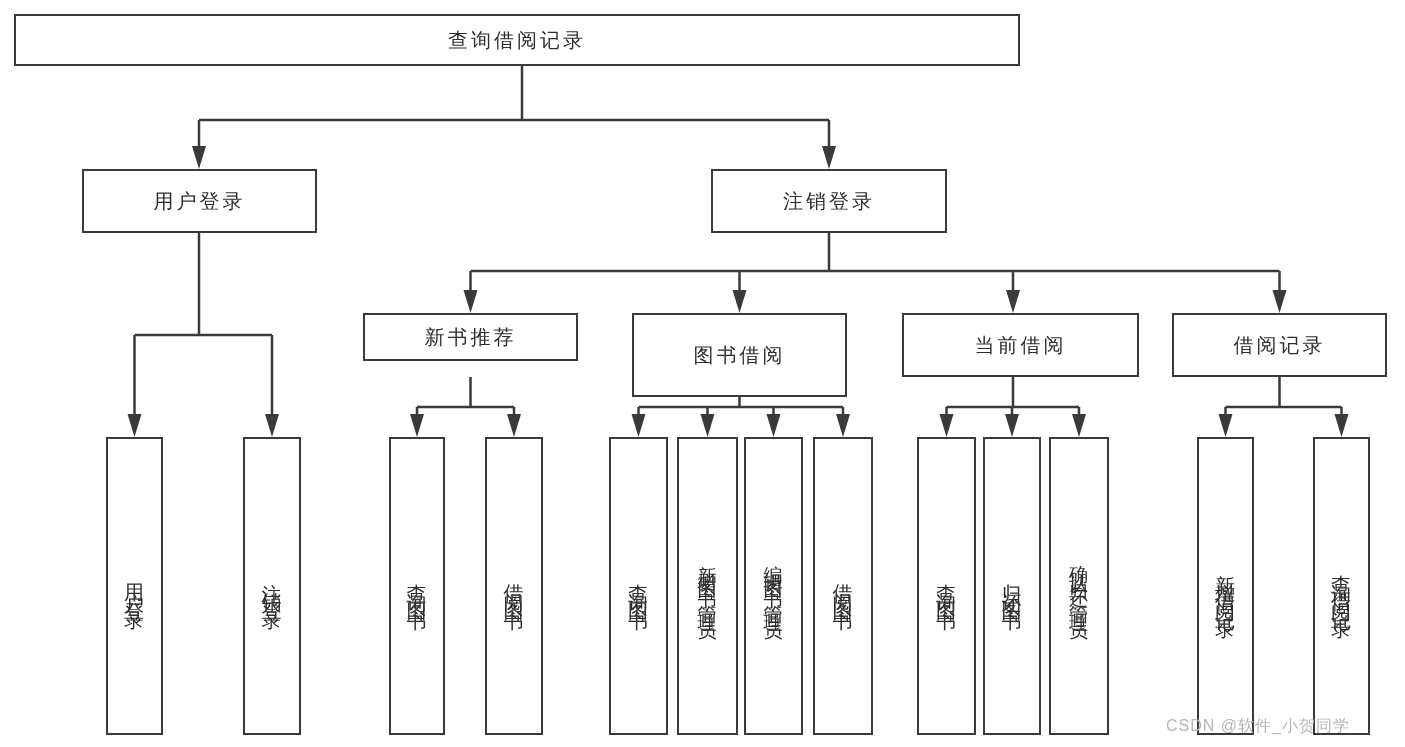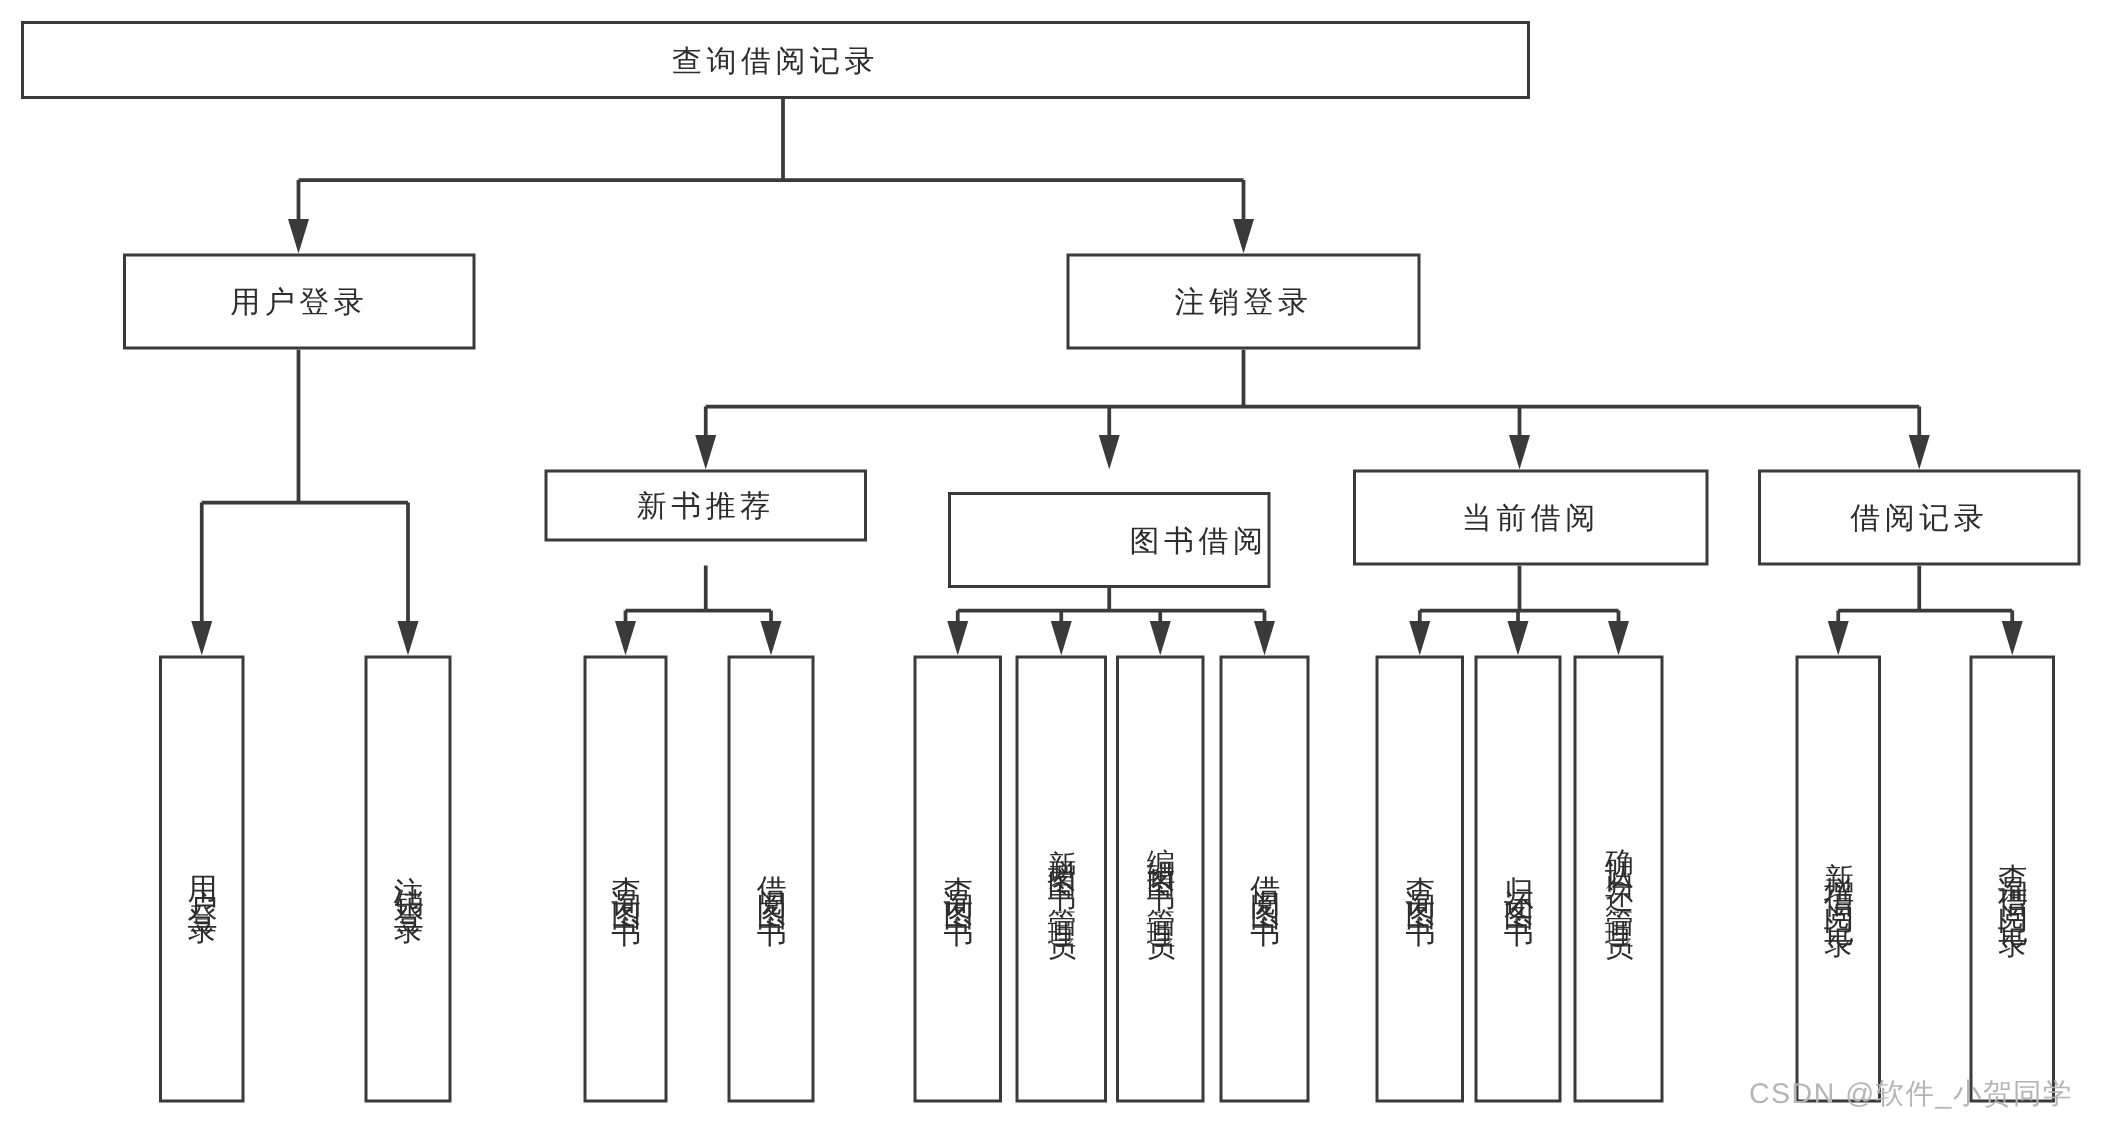--- a/index.html
+++ b/index.html
@@ -45,21 +45,21 @@
     letter-spacing: 9px;
     white-space: nowrap;
     color: var(--text);
   }
   .vbox.long .vtext { letter-spacing: 8px; font-size: 19px; }
   .watermark {
     position: absolute;
     left: 1166px;
     top: 716px;
     width: 222px;
-    font-size: 19px;
+    font-size: 16px;
     letter-spacing: 1px;
     color: var(--watermark);
     z-index: 5;
     white-space: nowrap;
   }
 </style>
 </head>
 <body>
 
 <div class="canvas">
@@ -110,21 +110,21 @@
   <div class="box hbox" style="left:82px; top:169px; width:235px; height:64px;">
     <span>用户登录</span>
   </div>
   <div class="box hbox" style="left:711px; top:169px; width:236px; height:64px;">
     <span>注销登录</span>
   </div>
 
   <div class="box hbox" style="left:363px; top:313px; width:215px; height:48px;">
     <span>新书推荐</span>
   </div>
-  <div class="box hbox" style="left:632px; top:328px; width:215px; height:64px;justify-content:flex-end;">
+  <div class="box hbox" style="left:632px; top:313px; width:215px; height:84px;">
     <span>图书借阅</span>
   </div>
   <div class="box hbox" style="left:902px; top:313px; width:237px; height:64px;">
     <span>当前借阅</span>
   </div>
   <div class="box hbox" style="left:1172px; top:313px; width:215px; height:64px;">
     <span>借阅记录</span>
   </div>
 
   <div class="box vbox" style="left:106px; top:437px; width:57px; height:298px;">

